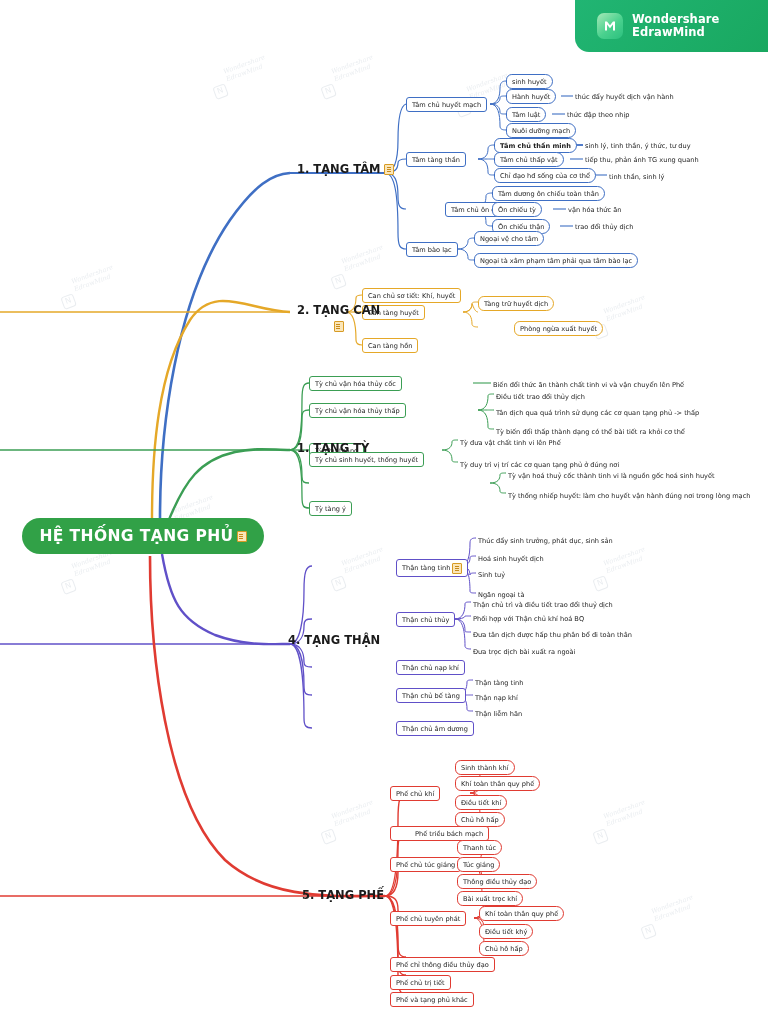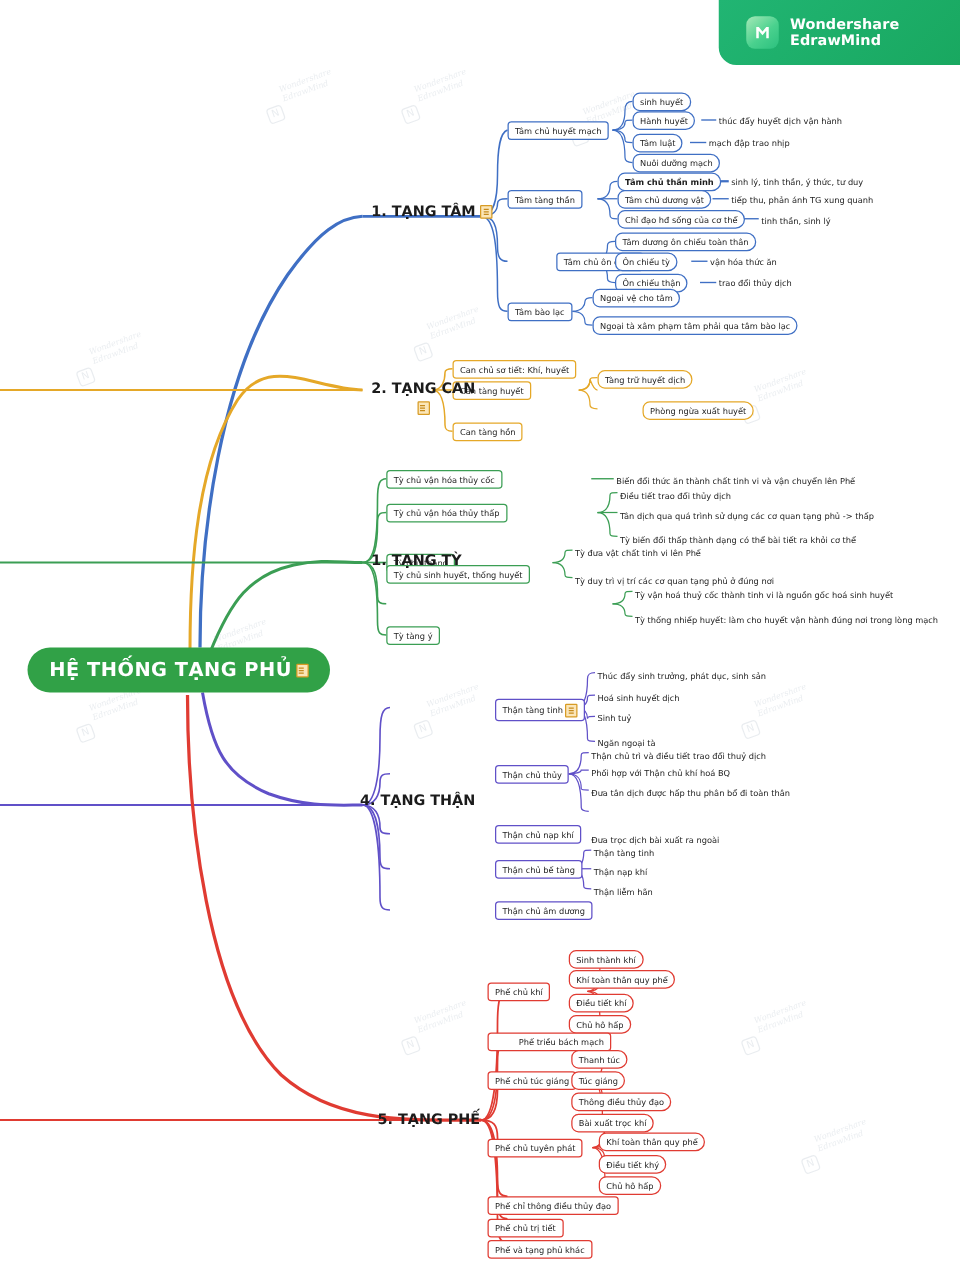--- a/index.html
+++ b/index.html
@@ -398,37 +398,37 @@
 <div class="node pill c-blue" style="left:506px; top:89px;">
   <span>Hành huyết</span>
 </div>
 <div class="node plain" style="left:575px; top:90px;">
   <span>thúc đẩy huyết dịch vận hành</span>
 </div>
 <div class="node pill c-blue" style="left:506px; top:107px;">
   <span>Tâm luật</span>
 </div>
 <div class="node plain" style="left:567px; top:108px;">
-  <span>mạch đập trao nhịp</span>
+  <span>thức đập theo nhịp</span>
 </div>
 <div class="node pill c-blue" style="left:506px; top:123px;">
   <span>Nuôi dưỡng mạch</span>
 </div>
 
 <div class="node boxed c-blue" style="left:406px; top:152px;">
   <span>Tâm  tàng thần</span>
 </div>
 <div class="node pill c-blue" style="left:494px; top:138px;font-weight:bold;">
   <span>Tâm chủ thần minh</span>
 </div>
 <div class="node plain" style="left:585px; top:139px;">
   <span>sinh lý, tinh thần, ý thức, tư duy</span>
 </div>
 <div class="node pill c-blue" style="left:494px; top:152px;">
-  <span>Tâm chủ dương vật</span>
+  <span>Tâm chủ thấp vật</span>
 </div>
 <div class="node plain" style="left:585px; top:153px;">
   <span>tiếp thu, phản ánh TG xung quanh</span>
 </div>
 <div class="node pill c-blue" style="left:494px; top:168px;">
   <span>Chỉ đạo hđ sống của cơ thể</span>
 </div>
 <div class="node plain" style="left:609px; top:170px;">
   <span>tinh thần, sinh lý</span>
 </div>
@@ -544,21 +544,21 @@
 </div>
 <div class="node plain" style="left:473px; top:598px;">
   <span>Thận chủ trì và điều tiết trao đổi thuỷ dịch</span>
 </div>
 <div class="node plain" style="left:473px; top:612px;">
   <span>Phối hợp với Thận chủ khí hoá BQ</span>
 </div>
 <div class="node plain" style="left:473px; top:628px;">
   <span>Đưa tân dịch được hấp thu phân bổ đi toàn thân</span>
 </div>
-<div class="node plain" style="left:473px; top:645px;margin-top:20px;">
+<div class="node plain" style="left:473px; top:645px;">
   <span>Đưa trọc dịch bài xuất ra ngoài</span>
 </div>
 
 <div class="node boxed c-purple" style="left:396px; top:660px;">
   <span>Thận chủ nạp khí</span>
 </div>
 
 <div class="node boxed c-purple" style="left:396px; top:688px;">
   <span>Thận chủ bế tàng</span>
 </div>

